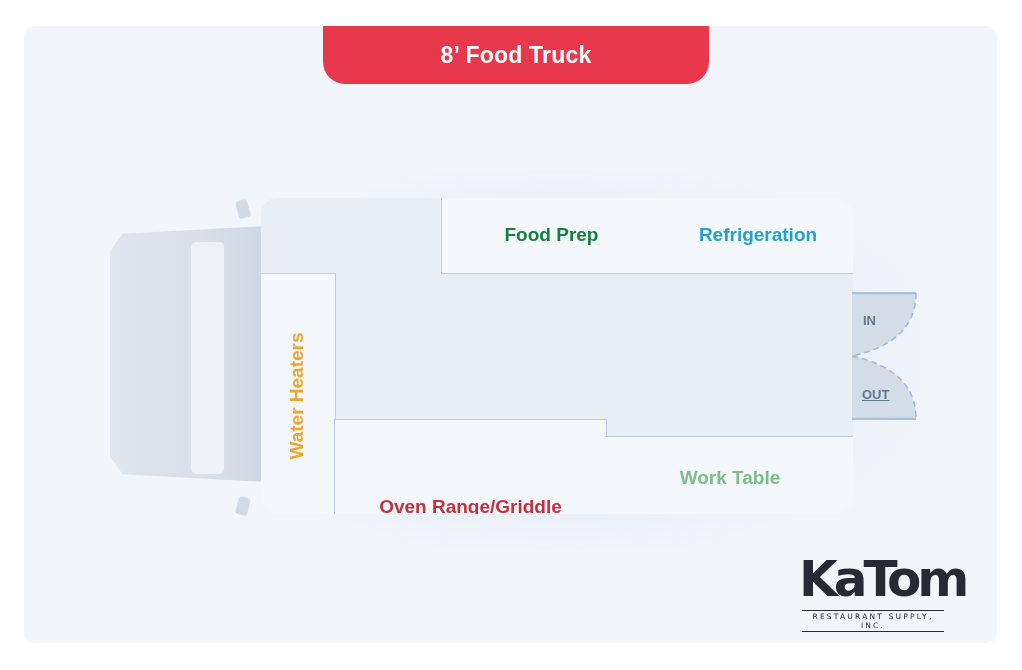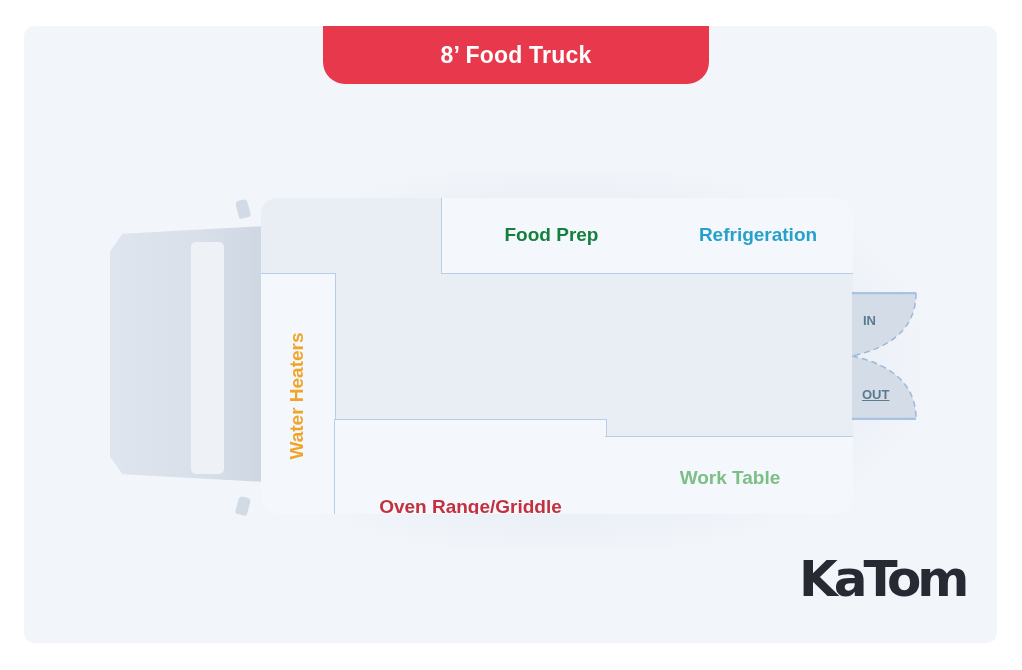--- a/index.html
+++ b/index.html
@@ -119,13 +119,14 @@
     <line x1="0" y1="127" x2="64" y2="127" stroke="#a8c2e2" stroke-width="2.5"></line>
     <path d="M64 1 Q64 50 0 64" fill="none" stroke="#9fb8d8" stroke-width="1.5" stroke-dasharray="6 4"></path>
     <path d="M0 64 Q64 78 64 127" fill="none" stroke="#9fb8d8" stroke-width="1.5" stroke-dasharray="6 4"></path>
   </svg>
   <span class="door-label" style="left:11px;top:21px;">IN</span>
   <span class="door-label" style="left:10px;top:95px;text-decoration:underline;">OUT</span>
 </div>
 
 <div class="logo">
   <span class="logo-word">KaTom</span>
+  <span class="logo-tag">RESTAURANT SUPPLY, INC.</span>
 </div>
 
 </body></html>

